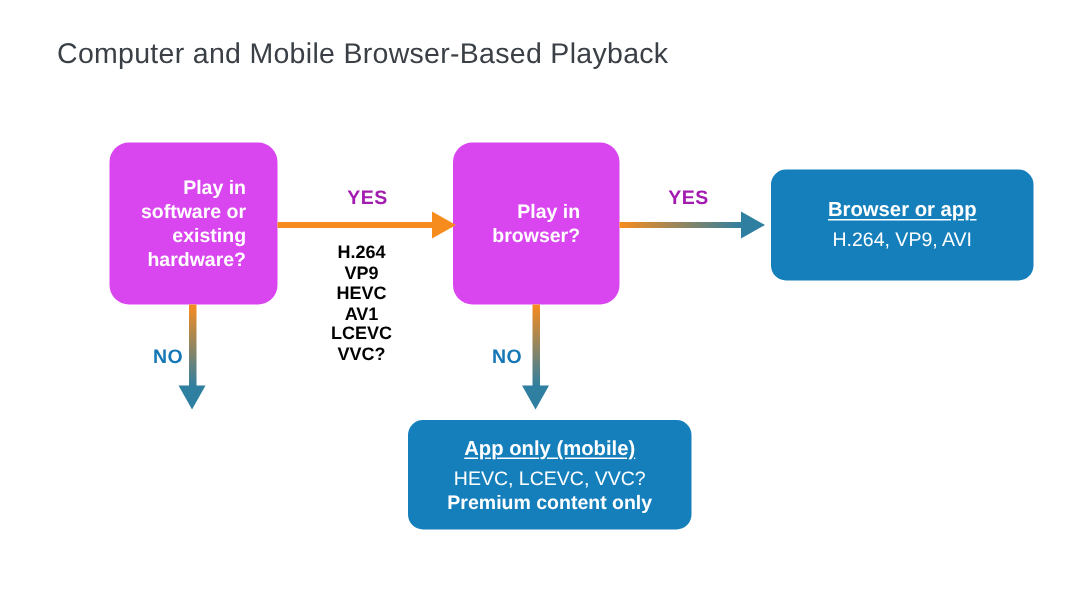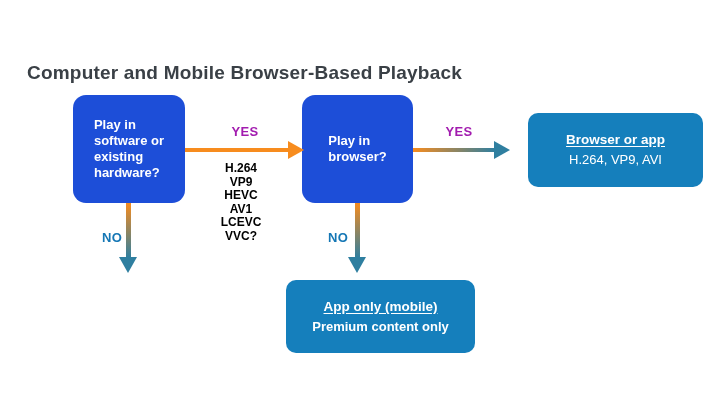--- a/index.html
+++ b/index.html
@@ -10,57 +10,55 @@
   }
   .canvas {
     position: relative;
     width: 720px;
     height: 400px;
     background: #ffffff;
     overflow: hidden;
   }
   .page-title {
     position: absolute;
-    left: 27px;
+    left: 38px;
     top: 26px;
     font-size: 19px;
-    font-weight: 700;
+    font-weight: 400;
     letter-spacing: 0.2px;
     color: #3a4046;
-    margin-top: 36px;
   }
   
   .decision-box {
     position: absolute;
-    background: #1d4ed8;
+    background: #d946ef;
     border-radius: 13px;
     display: flex;
     align-items: center;
     justify-content: center;
-    text-align: left;
+    text-align: right;
     color: #ffffff;
     font-size: 13px;
     line-height: 16px;
     font-weight: 700;
     white-space: pre-line;
   }
   #box-software { left: 73px;  top: 95px; width: 112px; height: 108px; }
   #box-browser  { left: 302px; top: 95px; width: 111px; height: 108px; }
   
   .result-box {
     position: absolute;
     background: #157fbc;
     border-radius: 10px;
     display: flex;
     flex-direction: column;
     align-items: center;
     justify-content: center;
     text-align: center;
     color: #ffffff;
-    margin-left: 14px;
   }
   #box-browser-or-app  { left: 514px; top: 113px; width: 175px; height: 74px; }
   #box-wait-hardware   { left: 42px;  top: 280px; width: 175px; height: 73px; }
   #box-app-only        { left: 272px; top: 280px; width: 189px; height: 73px; }
   .result-heading {
     font-size: 13.5px;
     font-weight: 700;
     text-decoration: underline;
     text-underline-offset: 2px;
     margin-bottom: 5px;
@@ -137,20 +135,21 @@
 browser?</div>
 
   <div class="result-box" id="box-browser-or-app">
     <div class="result-heading">Browser or app</div>
     <div class="result-line">H.264, VP9, AVI</div>
   </div>
 
 
   <div class="result-box" id="box-app-only">
     <div class="result-heading">App only (mobile)</div>
+    <div class="result-line">HEVC, LCEVC, VVC?</div>
     <div class="result-line bold">Premium content only</div>
   </div>
 
   <div class="arrow-line-h line-orange" style="left:185px; top:148px; width:104px;"></div>
   <div class="arrow-head-right" style="left:288px; top:141px;"></div>
   <div class="branch-label yes" style="left:224px; top:124px; width:42px;">YES</div>
 
   <div class="codec-list">
     <div class="codec-item">H.264</div>
     <div class="codec-item">VP9</div>

